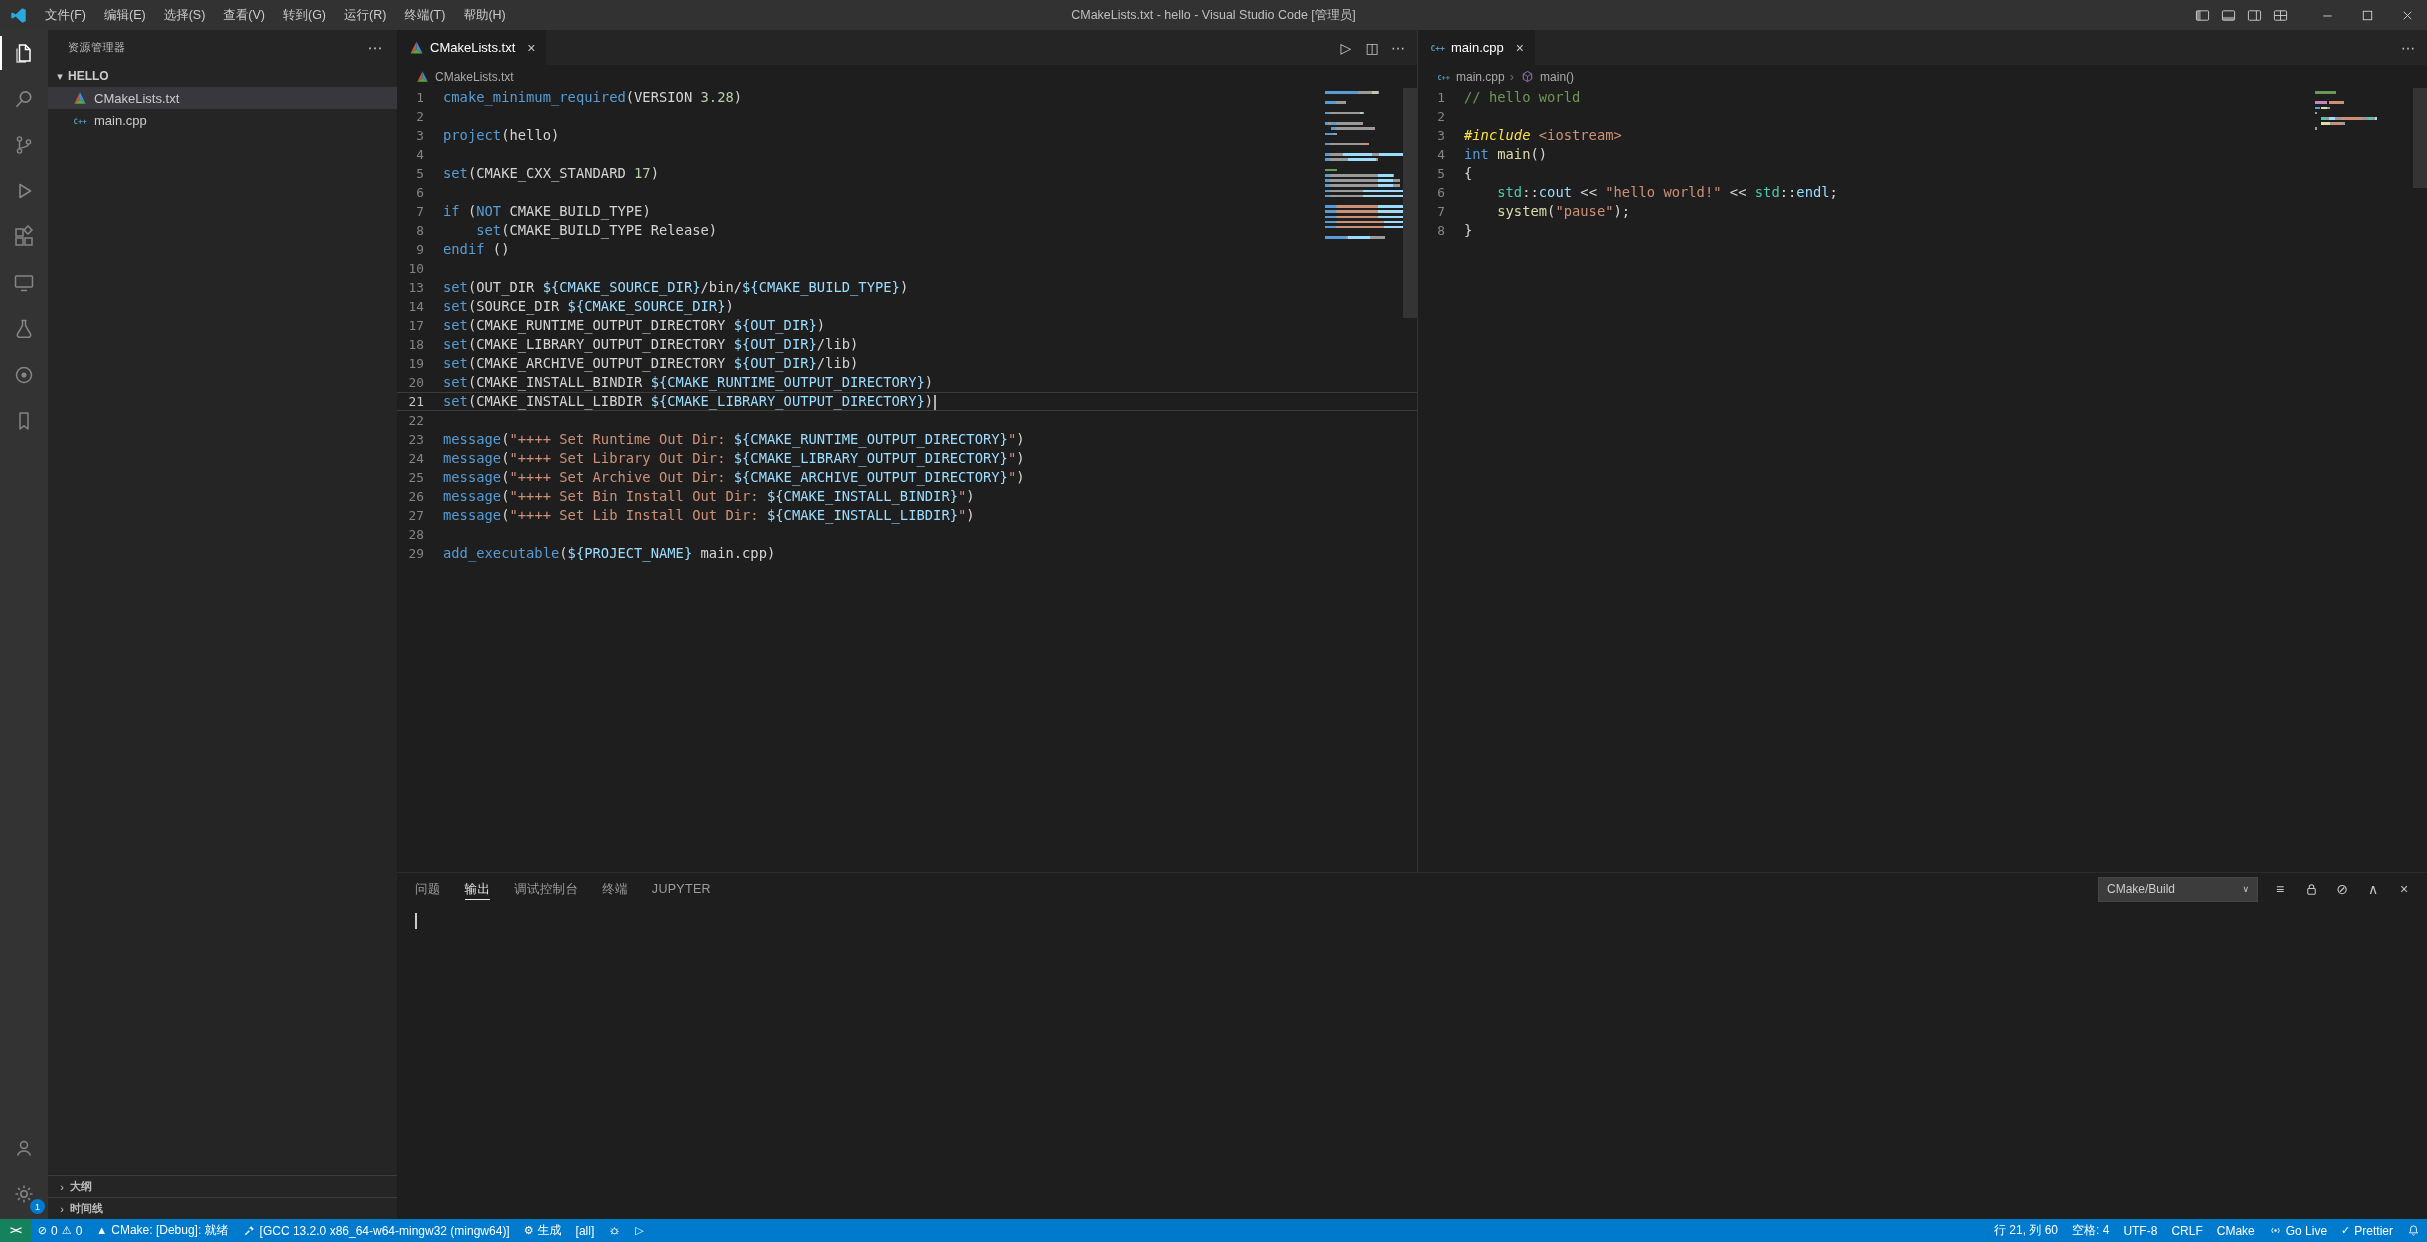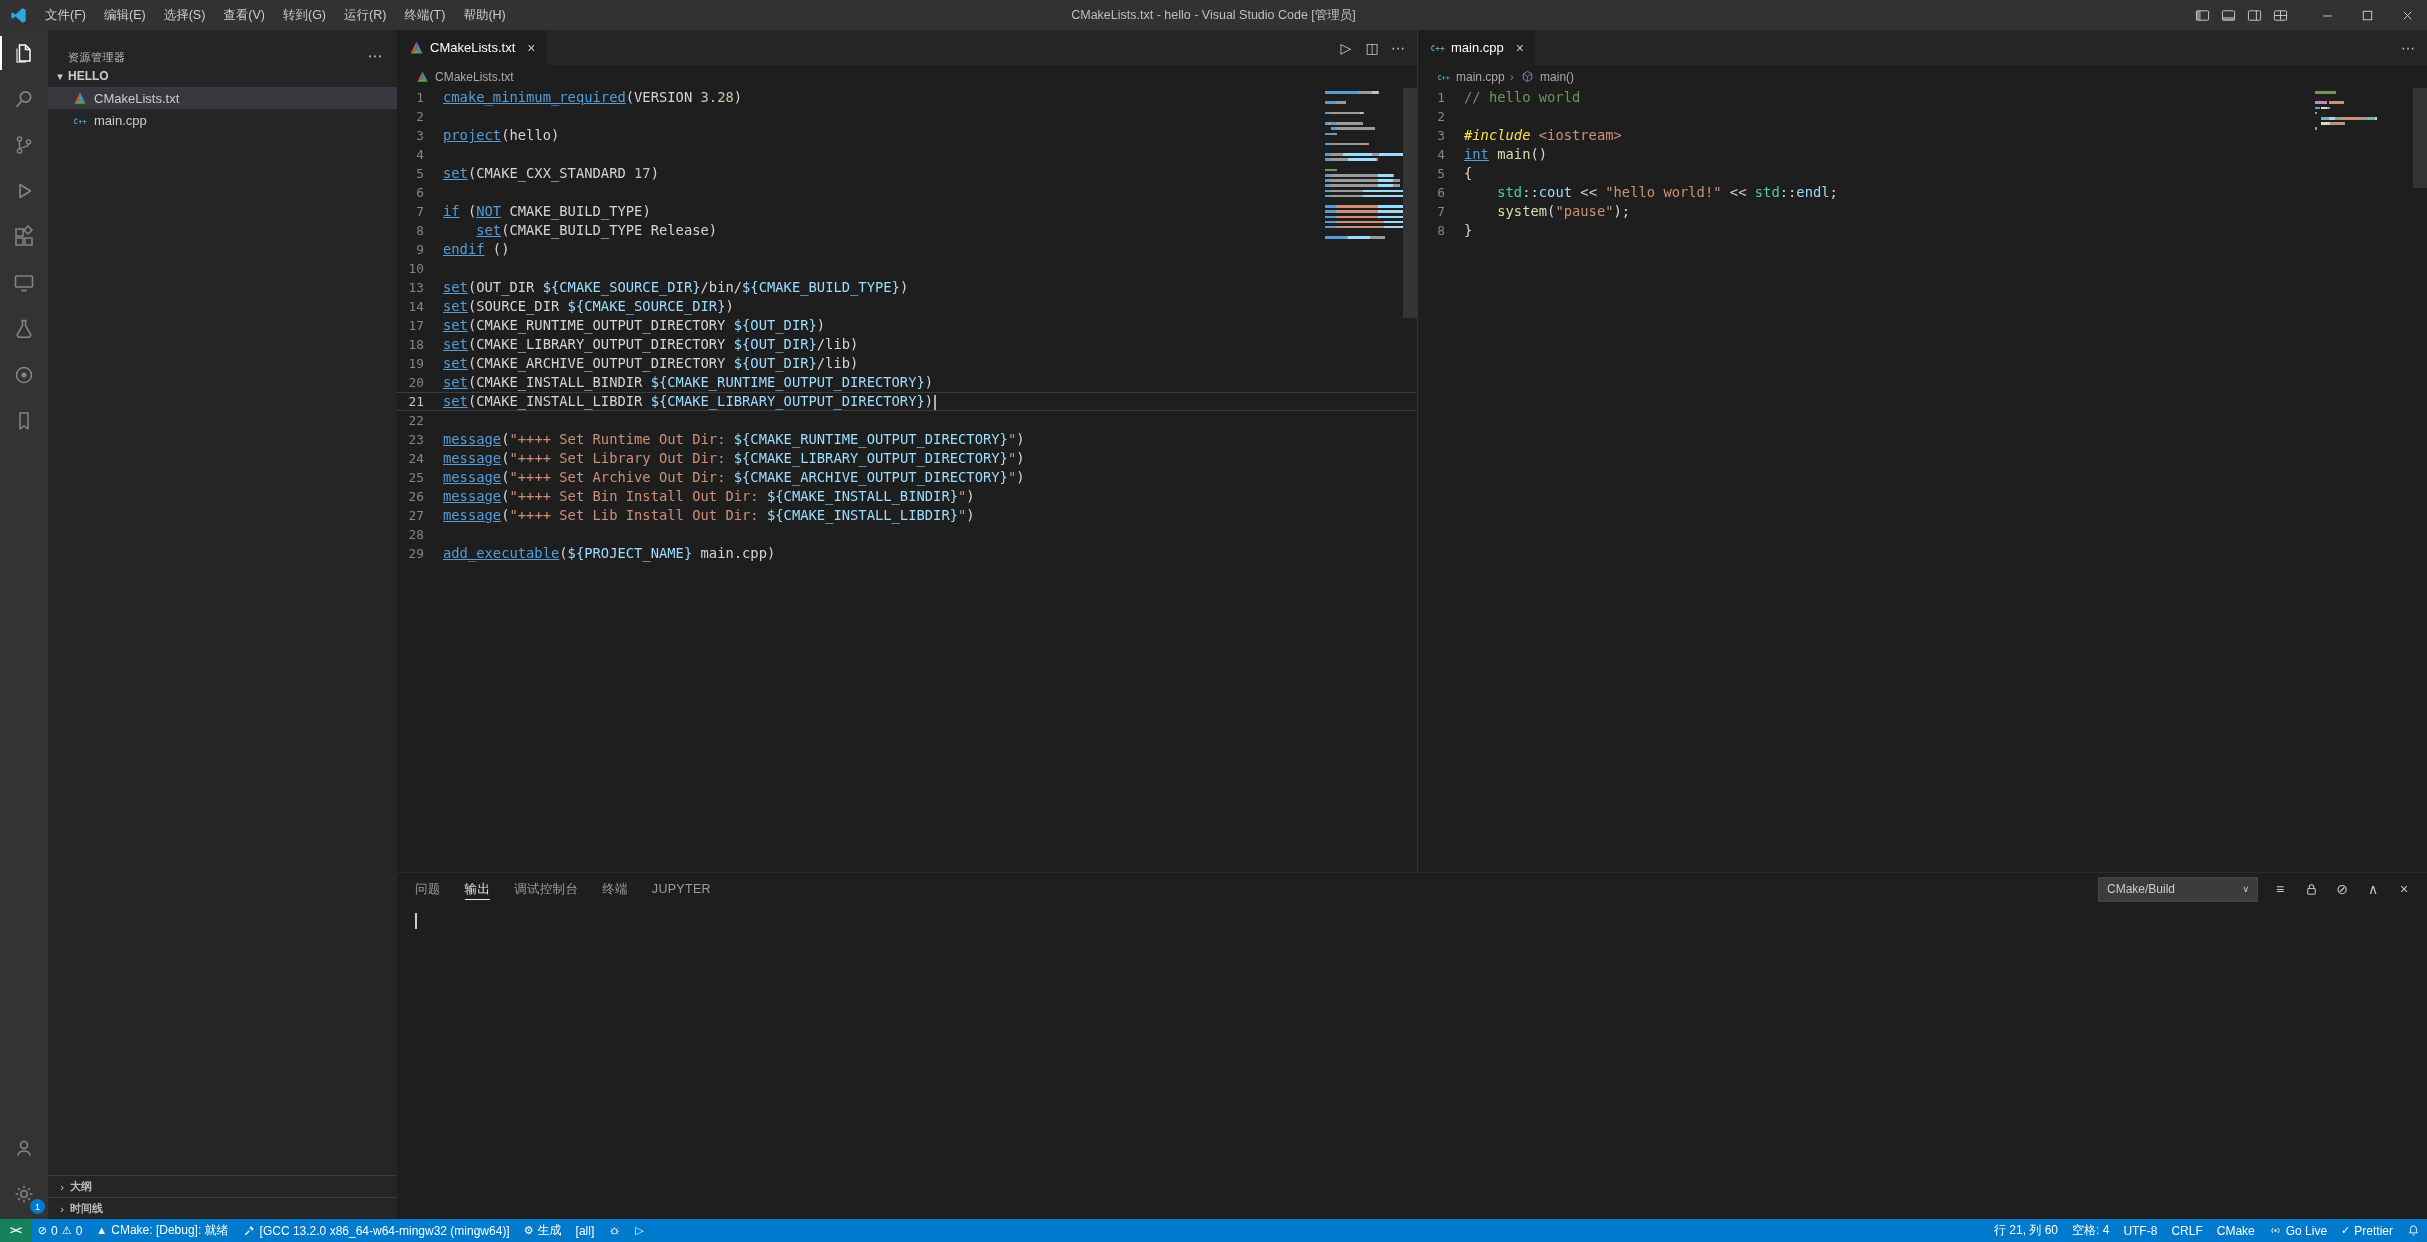--- a/index.html
+++ b/index.html
@@ -21,21 +21,21 @@
   .main{flex:1;display:flex;min-height:0;}
   .activitybar{width:48px;background:#333333;display:flex;flex-direction:column;position:relative;flex:none;}
   .act-item{height:46px;display:flex;align-items:center;justify-content:center;color:#858585;position:relative;}
   .act-item svg{width:24px;height:24px;}
   .act-item.active{color:#ffffff;}
   .act-item.active::before{content:"";position:absolute;left:0;top:6px;bottom:6px;width:2px;background:#ffffff;}
   .act-bottom{position:absolute;bottom:2px;left:0;right:0;}
   .badge{position:absolute;right:3px;bottom:3px;background:#007acc;color:#fff;border-radius:50%;width:15px;height:15px;font-size:9px;display:flex;align-items:center;justify-content:center;}
   
   .sidebar{width:349px;background:#252526;flex:none;display:flex;flex-direction:column;position:relative;}
-  .sb-header{height:35px;display:flex;align-items:flex-end;padding:0 14px 0 20px;font-size:11px;color:#bbbbbb;letter-spacing:.5px;flex:none;}
+  .sb-header{height:35px;display:flex;align-items:center;padding:0 14px 0 20px;font-size:11px;color:#bbbbbb;letter-spacing:.5px;flex:none;}
   .sb-header .more{margin-left:auto;font-size:15px;color:#cccccc;}
   .tree-row{height:22px;display:flex;align-items:center;font-size:13px;color:#cccccc;}
   .tree-folder{padding-left:4px;font-weight:bold;font-size:12px;}
   .chev{width:16px;text-align:center;font-size:11px;font-weight:normal;color:#cccccc;}
   .tree-file{padding-left:24px;gap:6px;}
   .tree-file.selected{background:#37373d;}
   .ficon{width:16px;height:16px;display:flex;align-items:center;justify-content:center;flex:none;}
   .ficon svg{width:14px;height:14px;}
   .sb-bottom{position:absolute;left:0;right:0;bottom:0;}
   .sb-section{height:22px;display:flex;align-items:center;border-top:1px solid #3c3c3c;font-size:11px;font-weight:bold;color:#bbbbbb;padding-left:6px;}
@@ -52,21 +52,21 @@
   .tab-actions{margin-left:auto;display:flex;align-items:center;gap:4px;padding-right:8px;}
   .ta-btn{width:22px;height:22px;display:flex;align-items:center;justify-content:center;color:#c5c5c5;font-size:14px;}
   .breadcrumb{height:23px;display:flex;align-items:center;padding-left:17px;font-size:12px;color:#a9a9a9;gap:5px;flex:none;background:#1e1e1e;}
   .breadcrumb .sep{color:#6e6e6e;font-size:13px;}
   .breadcrumb .ficon svg{width:13px;height:13px;}
   .code{flex:1;position:relative;overflow:hidden;font-family:"DejaVu Sans Mono",monospace;font-size:13.8px;}
   .code-line{display:flex;height:19px;line-height:19px;white-space:pre;}
   .code-line .ln{width:46px;padding-right:19px;text-align:right;color:#858585;flex:none;font-size:12.8px;}
   .code-line.current{border-top:1px solid #3c3c3c;border-bottom:1px solid #3c3c3c;line-height:17px;}
   .code-line.current .ln{color:#c6c6c6;}
-  .tk-cmd{color:#569cd6;text-decoration:underline;} .tk-str{color:#ce9178;} .tk-var{color:#9cdcfe;}
+  .tk-cmd{color:#569cd6;} .tk-str{color:#ce9178;} .tk-var{color:#9cdcfe;}
   .tk-num{color:#b5cea8;} .tk-cmt{color:#6a9955;} .tk-txt{color:#d4d4d4;} .tk-fn{color:#dcdcaa;}
   .tk-type{color:#4ec9b0;} .tk-mac{color:#fde047;font-style:italic;}
   .caret{display:inline-block;width:2px;height:15px;background:#aeafad;vertical-align:middle;margin-left:1px;}
   .minimap{position:absolute;top:2px;width:78px;overflow:hidden;}
   .egroup.left .minimap{right:14px;}
   .egroup.right .minimap{right:50px;width:62px;}
   .mm-row{height:5.2px;white-space:nowrap;font-size:0;}
   .mm-tok{display:inline-block;height:2.6px;vertical-align:top;margin-top:1px;}
   .vscroll{position:absolute;right:0;top:0;width:14px;bottom:0;}
   .vscroll .slider{width:14px;background:rgba(121,121,121,0.25);}

